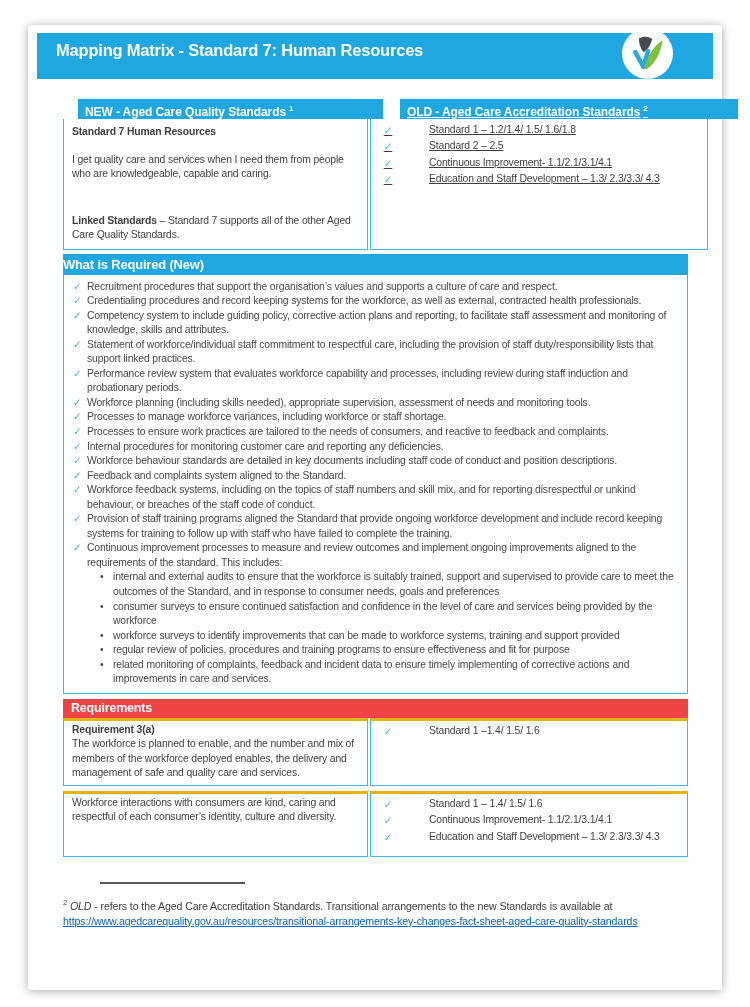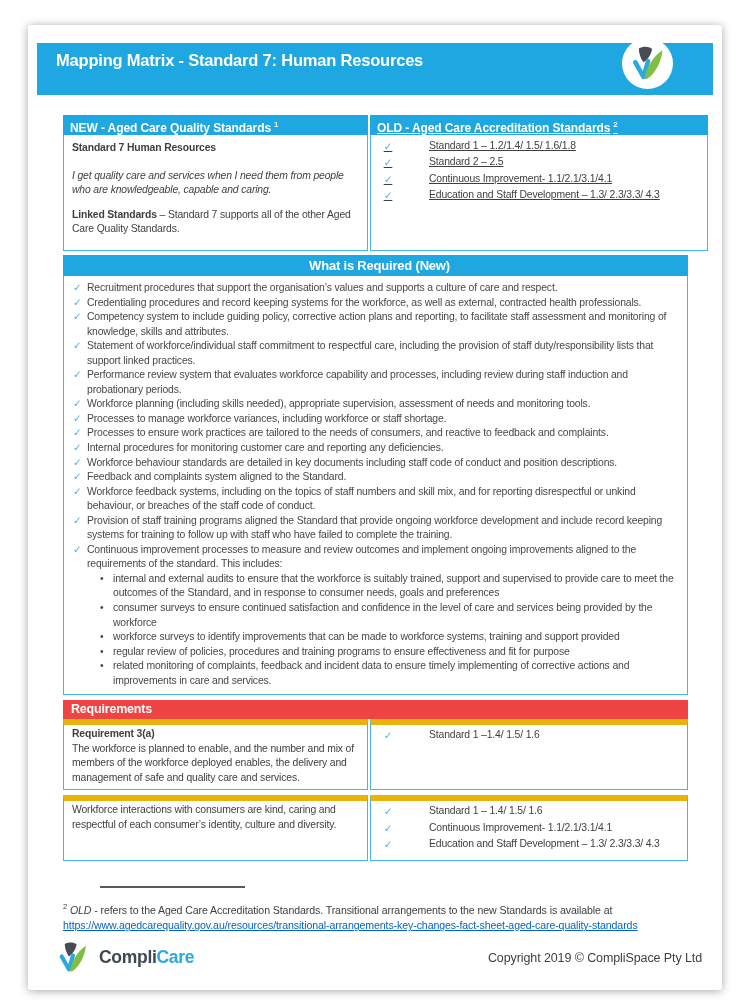--- a/index.html
+++ b/index.html
@@ -7,81 +7,81 @@
   body { position:relative; overflow:hidden; }
 
   .page {
     position:absolute; left:28px; top:25px; width:694px; height:965px;
     background:#ffffff; border-radius:3px;
     box-shadow:0 1px 10px rgba(0,0,0,0.35);
   }
 
   
   .title-bar {
-    position:relative; margin:18px 9px 0 9px; height:52px;
+    position:relative; margin:8px 9px 0 9px; height:46px;
     background:#1ea7e0; color:#ffffff;
   }
   .title-bar .title-text {
     font-size:16.5px; font-weight:bold; line-height:34px; padding-left:19px;
     letter-spacing:-0.2px;
   }
   .logo-circle {
     position:absolute; right:40px; top:-5px; width:51px; height:51px;
     border-radius:50%; background:#ffffff; display:flex; align-items:center; justify-content:center;
   }
 
   
   .content { margin:20px 34px 0 35px; width:625px; }
 
   .hdr-row { display:flex; gap:2px; }
   .hdr-cell {
     background:#1ea7e0; color:#ffffff; font-weight:bold; font-size:12px;
-    height:20px; line-height:20px; padding:0 0 0 7px; letter-spacing:-0.1px;
+    height:20px; line-height:20px; padding:0 0 0 7px; letter-spacing:-0.1px;margin-left:15px;
   }
   .hdr-cell sup { font-size:8px; margin-left:3px; }
   .w-left  { width:305px; flex:none; }
   .w-right { width:338px; flex:none;text-decoration:underline; }
 
   .body-row { display:flex; gap:2px; }
   .cell {
     border:1px solid #43b7ea; border-top:none; background:#fff;
     font-size:10.4px; color:#3f3f3f; letter-spacing:-0.15px;
   }
   .cell-a { min-height:116px; padding:6px 4px 6px 8px; line-height:14.5px; }
   .cell-b { min-height:116px; padding:3px 4px; }
 
   .std-title { font-weight:bold; margin-bottom:13px; }
-  .std-quote { font-style:italic; margin-bottom:10px; }
+  .std-quote { margin-bottom:32px; }
   .linked b  { font-weight:bold; }
 
   .ref-item { display:flex; line-height:16.4px; }
   .ref-item .mark { width:26px; flex:none; text-align:center; color:#3db2e6; font-size:10.5px; }
   .ref-item .txt  { flex:1;margin-left:28px; }
 
   .section-bar {
     margin-top:4px; background:#1ea7e0; color:#ffffff; font-weight:bold;
-    font-size:13px; height:21px; line-height:21px; padding-left:8px; letter-spacing:-0.2px;text-align:center;
+    font-size:13px; height:21px; line-height:21px; letter-spacing:-0.2px;
   }
   .wr-cell {
     border:1px solid #43b7ea; border-top:none; min-height:410px;
     padding:5px 8px 6px 6px;
   }
   .witem { display:flex; font-size:10.4px; line-height:14.55px; color:#474747; letter-spacing:-0.15px; }
   .witem .mark { width:17px; flex:none; text-align:left; padding-left:3px; color:#3db2e6; }
   .witem .txt  { flex:1; }
   .witem[data-type="bullet"] { padding-left:28px; }
   .witem[data-type="bullet"] .mark { color:#474747; width:15px; padding-left:2px; }
 
   .req-bar {
     margin-top:5px; background:#ef4444; color:#ffffff; font-weight:bold;
     font-size:12.5px; height:19px; line-height:19px; padding-left:8px; letter-spacing:-0.2px;
   }
   .req-row { display:flex; gap:2px; }
   .req-row + .req-row { margin-top:5px; }
-  .req-row .cell { border-top:6px solid #eab308; }
+  .req-row .cell { border-top:3px solid #eab308; }
   .req-left { width:305px; flex:none; min-height:59px; padding:2px 8px 4px 8px; line-height:14.5px; }
   .req-right{ width:318px; flex:none; padding:2px 4px; }
   .req-title { font-weight:bold; }
 
   
   .footnotes { margin:25px 0 0 0; }
   .fn-sep { width:145px; height:2px; background:#595959; margin:0 0 11px 37px; }
   .fn { font-size:10.6px; line-height:15.5px; color:#3d3d3d; margin-bottom:9px; letter-spacing:-0.1px; }
   .fn sup { font-size:7.5px; }
   .fn .term { font-style:italic; }
@@ -297,25 +297,14 @@
     <div class="footnotes">
       <div class="fn-sep"></div>
       <div class="fn">
         <sup>2</sup>
         <span class="term">OLD</span><span> - refers to the Aged Care Accreditation Standards. Transitional arrangements to the new Standards is available at</span>
         <span class="linkline"><a href="#" title="https://www.agedcarequality.gov.au/resources/transitional-arrangements-key-changes-fact-sheet-aged-care-quality-standards">https://www.agedcarequality.gov.au/resources/transitional-arrangements-key-changes-fact-sheet-aged-care-quality-standards</a></span>
       </div>
     </div>
   </div>
 
-  <div class="page-footer">
-    <div class="brand">
-      <svg viewBox="0 0 64 64" width="35" height="33" aria-hidden="true">
-        <path d="M17 6 C24 2 34 2 40 7 C38 17 32 26 25 30 C20 23 17 14 17 6 Z" fill="#474c52"></path>
-        <path d="M11 30 L25 55 L33 28" fill="none" stroke="#2aa9e0" stroke-width="8" stroke-linecap="round" stroke-linejoin="round"></path>
-        <path d="M27 57 C31 38 42 19 58 9 C56 28 47 48 31 59 C29 59 27.5 58 27 57 Z" fill="#7fbe41"></path>
-      </svg>
-      <div class="brand-text"><span>Compli</span><span class="care">Care</span></div>
-    </div>
-    <div class="copyright">Copyright 2019 © CompliSpace Pty Ltd</div>
-  </div>
 
 </div>
 
 </body></html>

